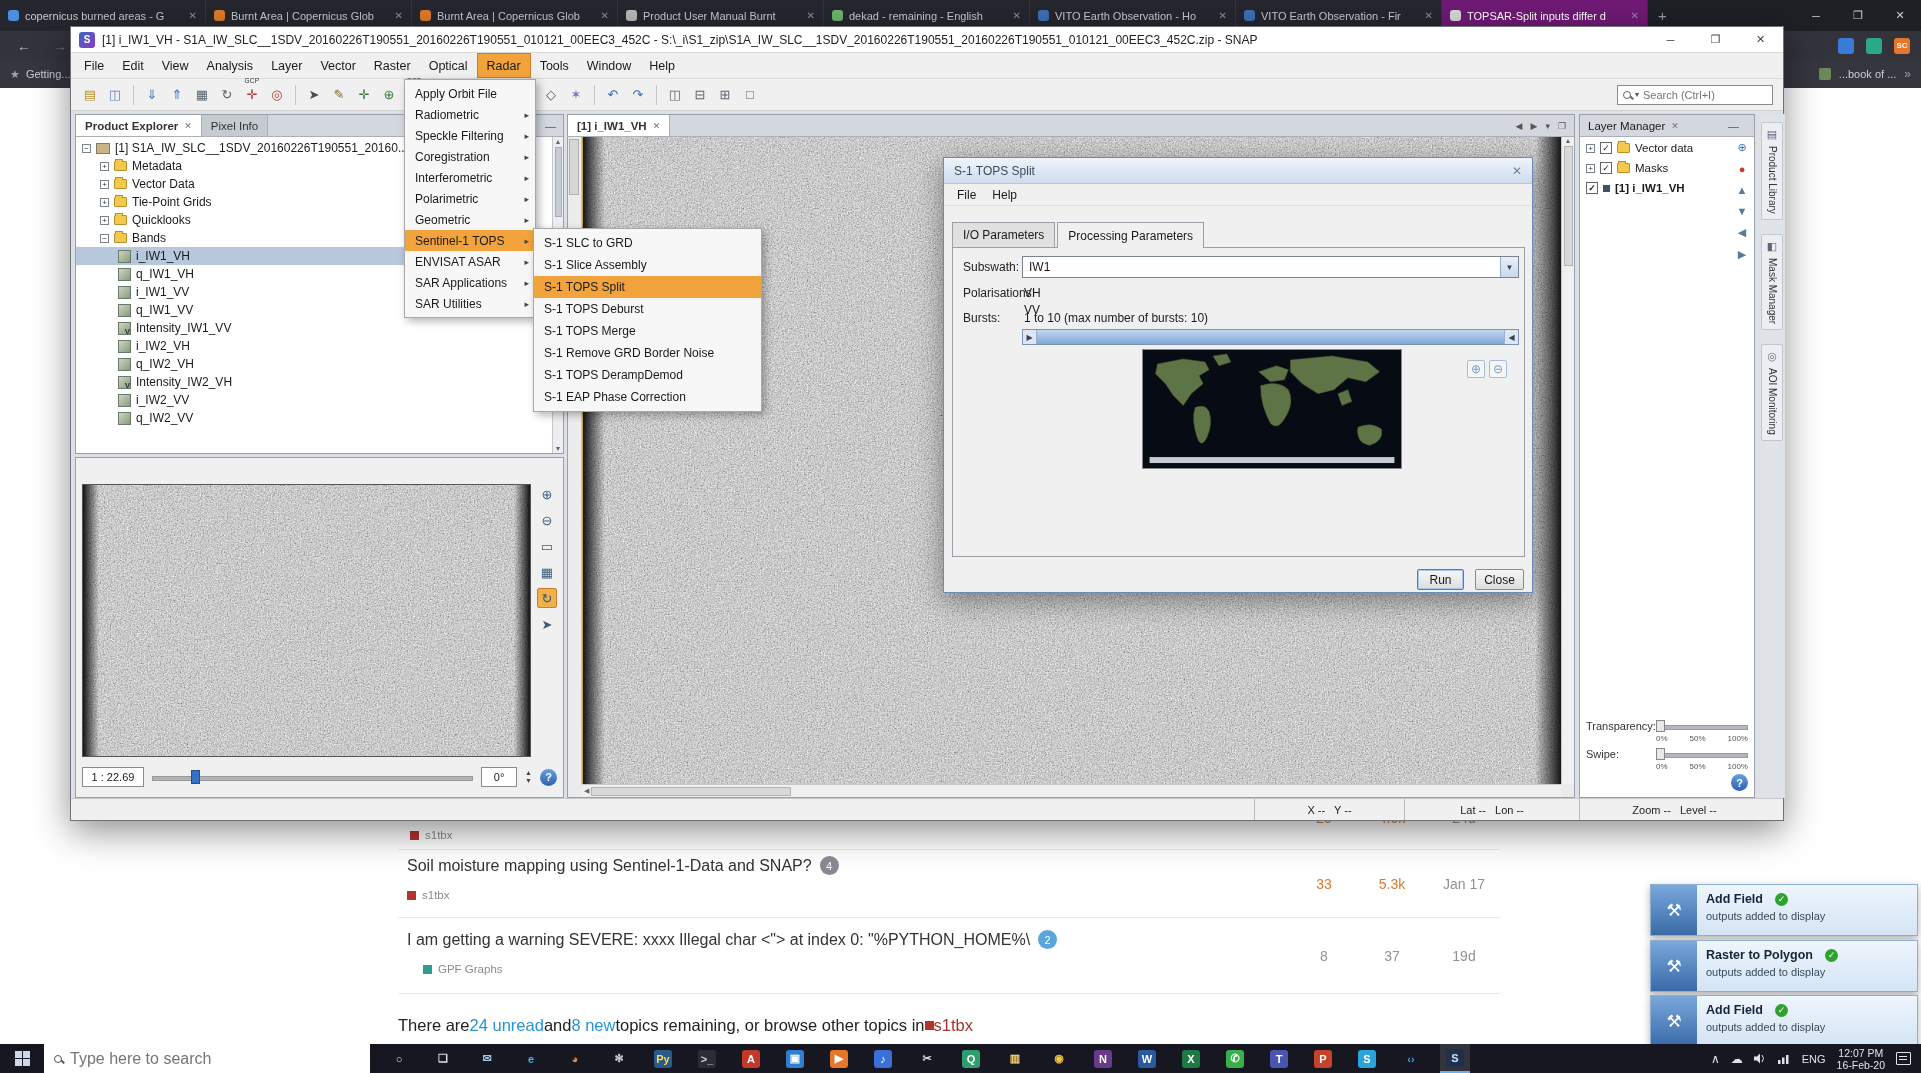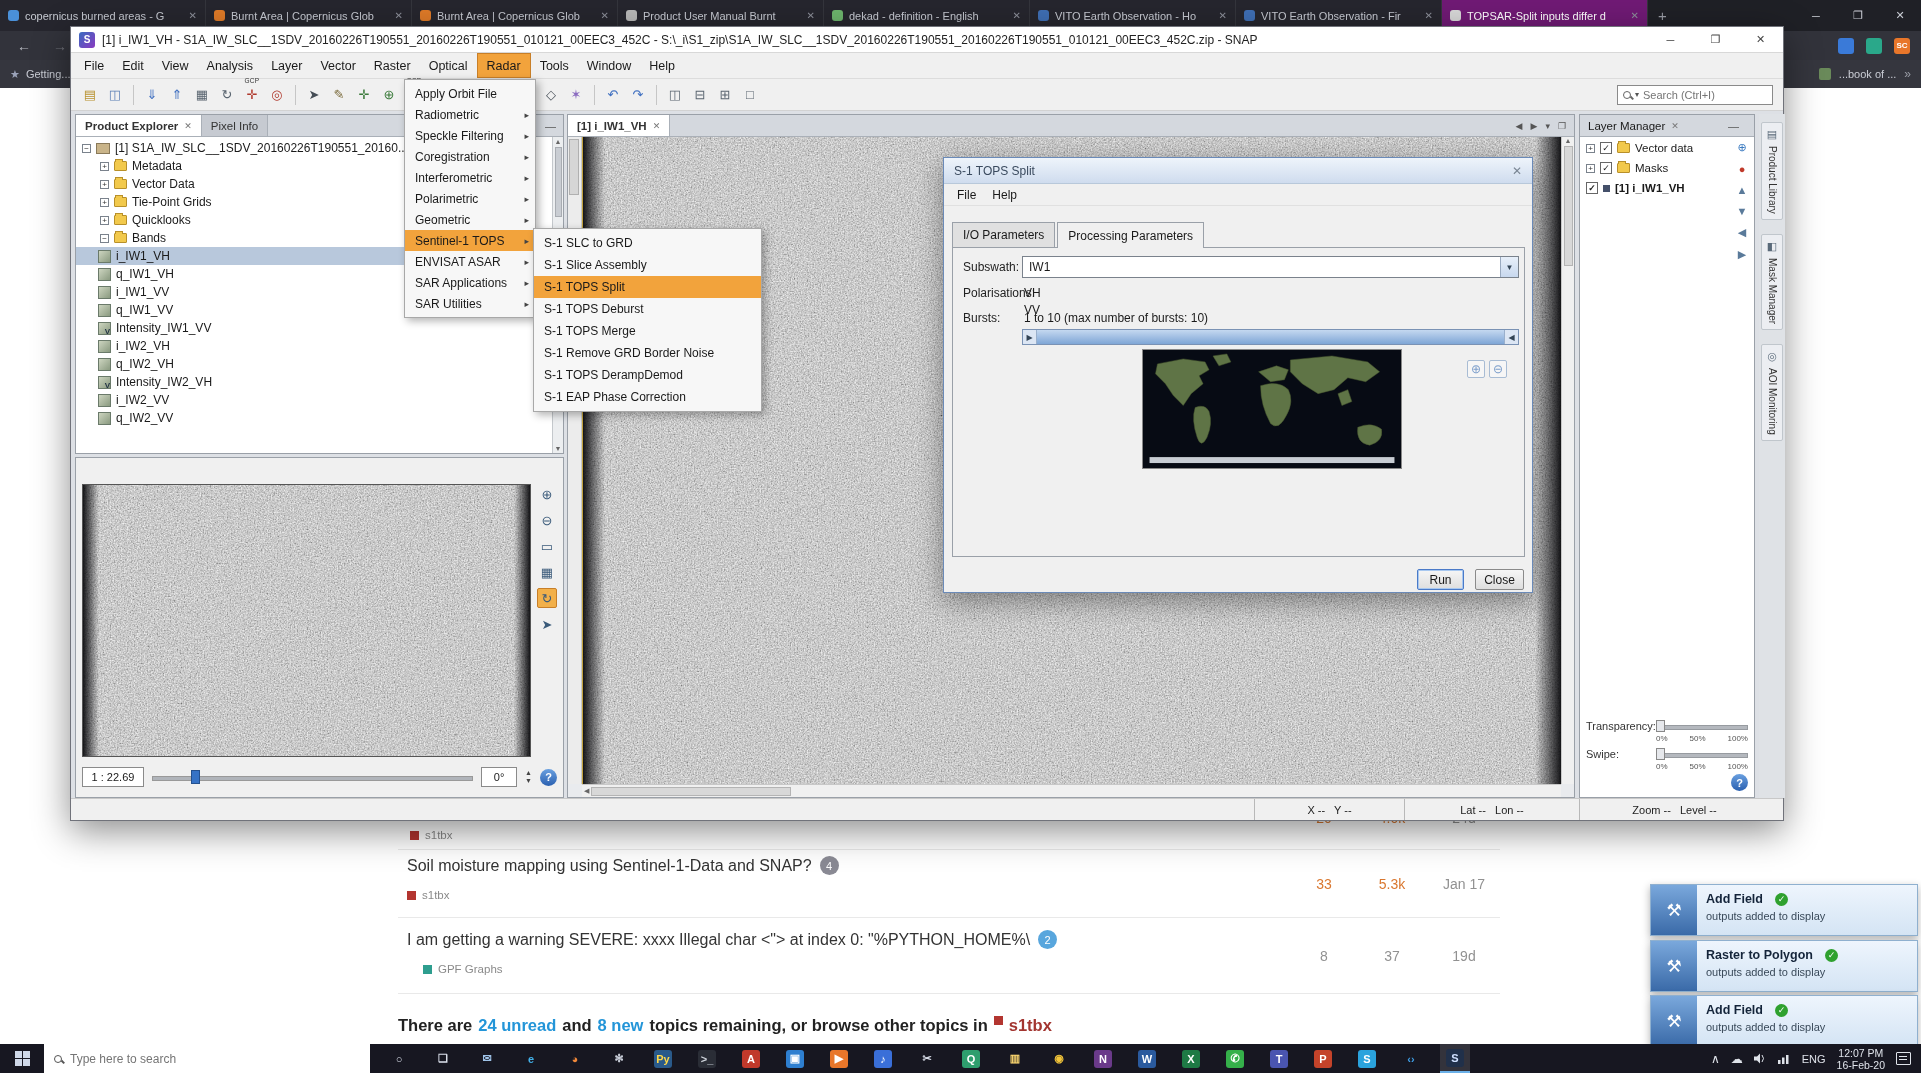--- a/index.html
+++ b/index.html
@@ -30,21 +30,21 @@
   
   #forum{position:absolute;left:0;top:88px;width:1921px;height:956px;background:#fff;z-index:1}
   .f-num{position:absolute;width:56px;text-align:center;font-size:14px;color:#919191}
   .f-num.hot{color:#d9772f}
   .f-title{position:absolute;font-size:16px;color:#333;display:flex;align-items:center;gap:8px;max-width:860px}
   .tbadge{min-width:19px;height:19px;border-radius:50%;background:#8a8a94;color:#fff;font-size:11px;display:inline-flex;align-items:center;justify-content:center;padding:0 3px}
   .tbadge.blue{background:#58a6dd}
   .f-tag{position:absolute;font-size:11.5px;color:#8a8a8a;display:flex;align-items:center;gap:6px}
   .cat{width:9px;height:9px;display:inline-block}
   .f-div{position:absolute;left:398px;width:1102px;height:1px;background:#e9e9e9}
-  #f-footer{position:absolute;left:398px;top:928px;font-size:16.5px;font-weight:bold;color:#222;display:flex;align-items:flex-start;gap:6px}
+  #f-footer{position:absolute;left:398px;top:928px;font-size:16.5px;font-weight:normal;color:#222;display:flex;align-items:center;}
   #f-footer .lnk{color:#2395d8}
   #f-footer .maroon{color:#a33530}
 
   
   #snap{position:absolute;left:70px;top:26px;width:1714px;height:795px;background:#f0f0f0;border:1px solid #70727a;box-shadow:0 10px 34px rgba(0,0,0,.45);z-index:10;font-size:12px;color:#1a1a1a}
   #sn-title{position:absolute;left:0;top:0;right:0;height:26px;background:#fff;display:flex;align-items:center;border-bottom:1px solid #d8d8d8}
   .sn-ico{width:16px;height:16px;border-radius:3px;background:linear-gradient(135deg,#3a6ac0,#8a3ac0);color:#fff;font-size:10px;display:flex;align-items:center;justify-content:center;margin:0 7px 0 8px;font-weight:bold}
   #sn-title .t{flex:1;font-size:12px;color:#222;white-space:nowrap;overflow:hidden;text-overflow:ellipsis}
   .sn-ctl{display:flex;height:100%}
   .sn-ctl span{width:45px;display:flex;align-items:center;justify-content:center;color:#444;font-size:11px}
@@ -67,21 +67,21 @@
   .p-tab{display:flex;align-items:center;gap:6px;padding:0 9px;font-size:11.5px;color:#333;background:#c6cad1;border-right:1px solid #aab0b8}
   .p-tab.active{background:#fff;font-weight:bold}
   .p-tab .x{font-size:9px;color:#777;font-weight:normal}
   .p-min{margin-left:auto;display:flex;align-items:center;padding:0 7px;color:#555;font-size:11px}
 
   
   #pe{left:4px;top:3px;width:489px;height:340px}
   #pe-tree{position:absolute;left:0;top:22px;right:11px;bottom:0;overflow:hidden;padding-top:2px}
   .tree-row{height:18px;display:flex;align-items:center;gap:5px;font-size:12px;padding-left:6px;white-space:nowrap}
   .tree-row.ind1{padding-left:24px}
-  .tree-row.ind2{padding-left:22px}
+  .tree-row.ind2{padding-left:42px}
   .tree-row.selected{background:#b8c8dc}
   .expander{width:9px;height:9px;border:1px solid #7a828c;background:#fff;font-size:8px;line-height:7px;text-align:center;flex:none;color:#333}
   .folder-ic{width:13px;height:10px;background:#f2c94c;border:1px solid #b8902a;border-radius:1px;position:relative;flex:none}
   .folder-ic::before{content:"";position:absolute;top:-3px;left:0;width:6px;height:2px;background:#f2c94c;border:1px solid #b8902a;border-bottom:0}
   .prod-ic{width:14px;height:11px;background:#c9b489;border:1px solid #8a7a5a;flex:none}
   .band-ic{width:13px;height:13px;background:linear-gradient(135deg,#cdd5c0,#8a9a80);border:1px solid #6a7a6a;flex:none;position:relative}
   .virtual .band-ic::after{content:"V";position:absolute;right:0;bottom:-2px;font-size:8px;color:#234;font-weight:bold}
   .vsb{position:absolute;right:0;top:22px;bottom:0;width:11px;background:#eceef0;border-left:1px solid #c4c8cc;display:flex;flex-direction:column;align-items:center;font-size:7px;color:#666}
   .vsb .thumb{width:7px;height:70px;background:#c9cdd3;border:1px solid #a8acb2;margin-top:2px}
   .vsb .up{margin-top:1px}.vsb .dn{margin-top:auto;margin-bottom:1px}
@@ -191,21 +191,21 @@
   .toast .t-sub{font-size:11px;color:#3a4a5a;margin-top:4px}
 
   
   #taskbar{position:absolute;left:0;top:1044px;width:1921px;height:29px;background:#171721;z-index:50;display:flex;align-items:stretch;color:#dfe3ea}
   #start{width:44px;display:flex;align-items:center;justify-content:center}
   .winlogo{display:grid;grid-template-columns:7px 7px;grid-template-rows:7px 7px;gap:1px}
   .winlogo i{background:#cfd8e8}
   #tb-search{width:326px;background:#fff;display:flex;align-items:center;gap:8px;padding:0 10px}
   #tb-search .mag{border-color:#555}
   #tb-search .mag::after{background:#555}
-  #tb-search input{border:0;outline:0;font-size:12px;color:#0f766e;flex:1;font-family:"Liberation Sans",sans-serif;background:transparent}
+  #tb-search input{border:0;outline:0;font-size:16px;color:#0f766e;flex:1;font-family:"Liberation Sans",sans-serif;background:transparent}
   #tb-apps{display:flex;align-items:stretch;gap:14px;padding-left:14px}
   .tb-app{width:30px;display:flex;align-items:center;justify-content:center;font-size:13px;position:relative}
   .tb-app.active{background:rgba(255,255,255,.12);border-bottom:2px solid #6ab0e8}
   .tb-g{min-width:18px;height:18px;display:flex;align-items:center;justify-content:center;border-radius:3px;font-size:11px;font-weight:bold;padding:0 2px}
   #tray{margin-left:auto;display:flex;align-items:center;gap:11px;padding-right:10px;font-size:11px}
   .tray-ic{font-size:12px;color:#dfe3ea}
   #clock{text-align:center;font-size:10.5px;line-height:12px}
   .ac{width:15px;height:13px;border:1.2px solid #dfe3ea;border-radius:1px;position:relative}
   .ac::after{content:"";position:absolute;left:2px;top:3px;width:8px;height:1.2px;background:#dfe3ea;box-shadow:0 3px 0 #dfe3ea}
 </style>
@@ -247,21 +247,21 @@
       </div>
 
       <div class="btab">
         <span class="fav" style="background: rgb(184, 184, 184);"></span>
         <span class="btab-t">Product User Manual Burnt</span>
         <span class="btab-x">✕</span>
       </div>
 
       <div class="btab">
         <span class="fav" style="background: rgb(109, 181, 109);"></span>
-        <span class="btab-t">dekad - definition - English</span>
+        <span class="btab-t">dekad - remaining - English</span>
         <span class="btab-x">✕</span>
       </div>
 
       <div class="btab">
         <span class="fav" style="background: rgb(63, 111, 181);"></span>
         <span class="btab-t">VITO Earth Observation - Ho</span>
         <span class="btab-x">✕</span>
       </div>
 
       <div class="btab">

